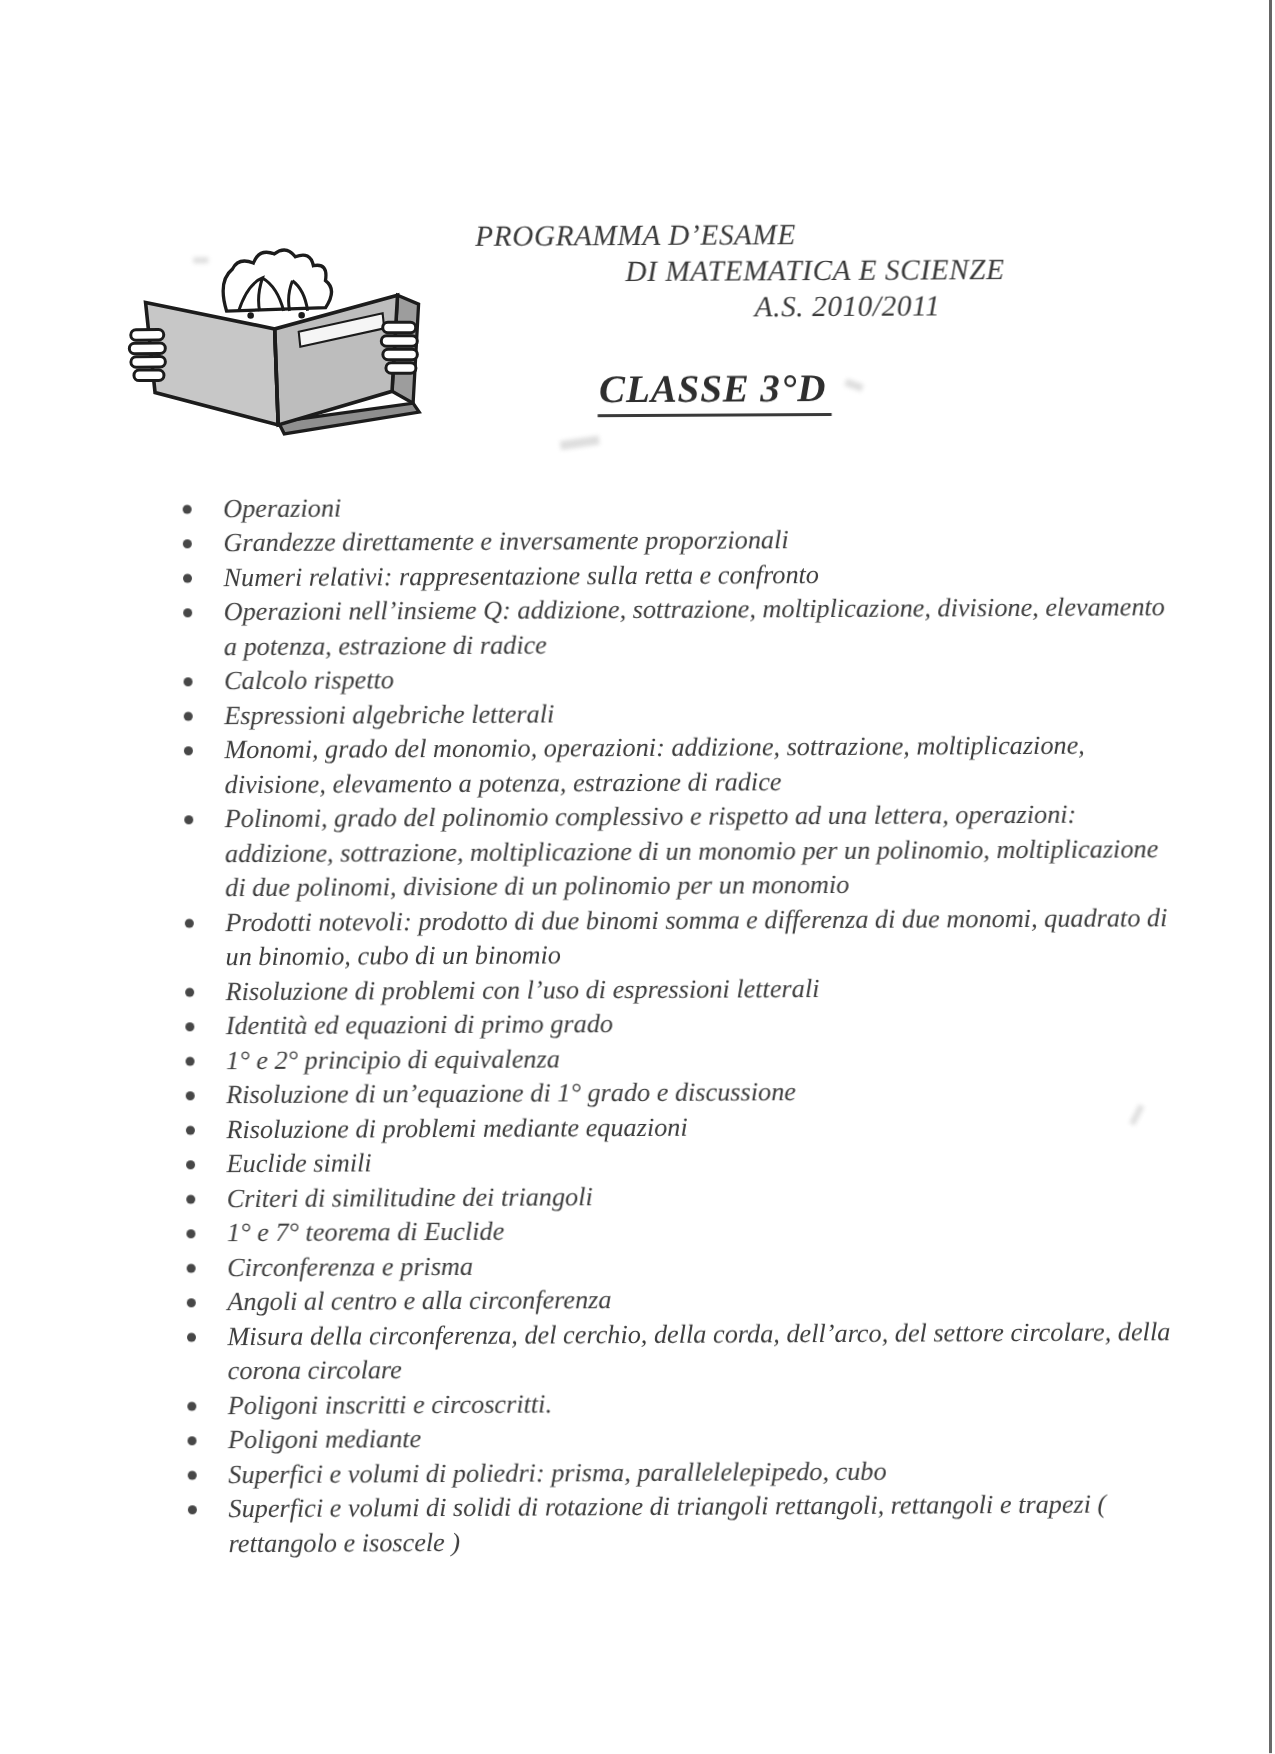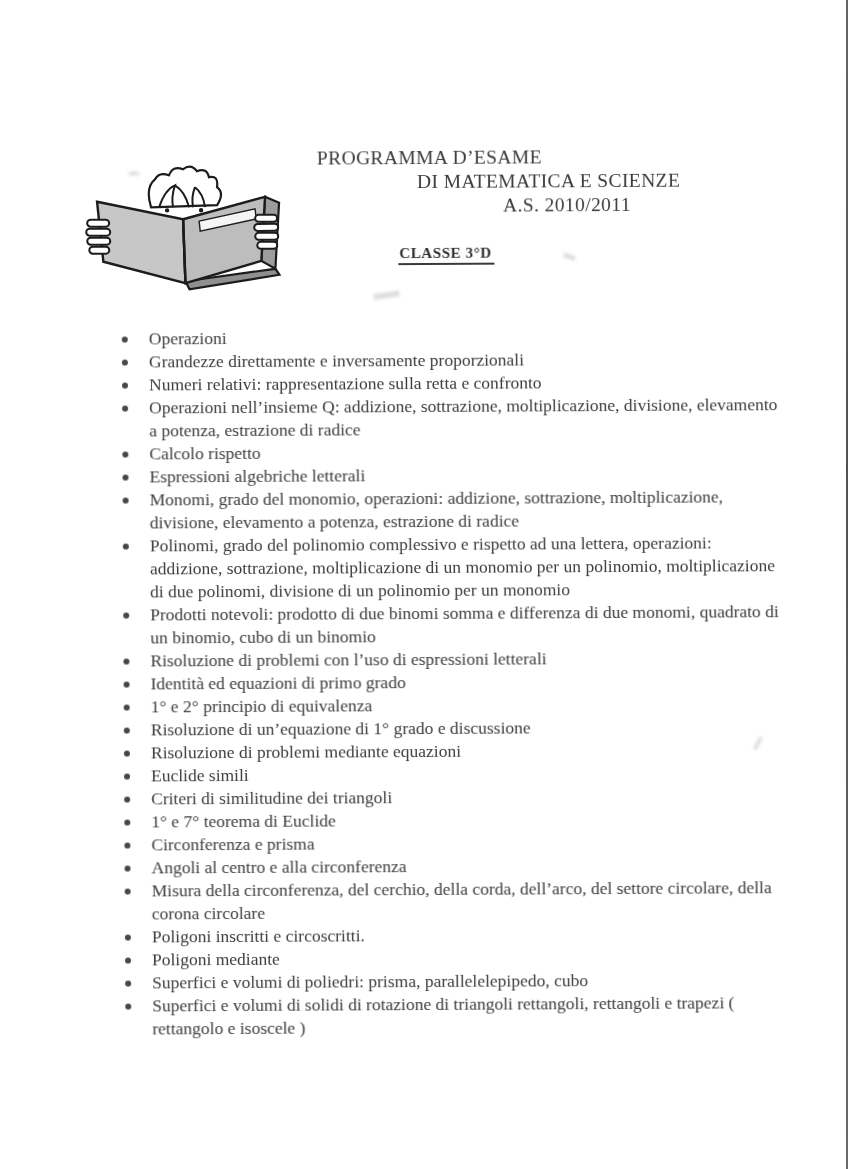--- a/index.html
+++ b/index.html
@@ -3,38 +3,39 @@
 <meta charset="utf-8">
 <style>
   html,body{margin:0;padding:0;background:#ffffff;}
   .page{
     position:relative;
     width:850px;height:1169px;
     background:#ffffff;
     overflow:hidden;
     font-family:"Liberation Serif", serif;
     color:#3f3f3f;
+    font-style:italic;
   }
   .scan-edge-right{
     position:absolute;top:0;right:2px;width:2px;height:100%;
     background:linear-gradient(to bottom,#4a4a4a,#333 40%,#4f4f4f);
     opacity:.85;
   }
   .content{ position:absolute; inset:0; transform:rotate(-0.3deg); transform-origin:50% 0; }
   .header{
     position:absolute; top:146px; left:316px;
     font-size:19.5px; line-height:24px; color:#3a3a3a;
     letter-spacing:.4px; white-space:nowrap;
     filter:blur(.2px);
   }
   .header .l2{ padding-left:100px; }
   .header .l3{ padding-left:186px; }
   .class-heading{
     position:absolute; top:245px; left:397px;
-    font-size:15px; font-weight:bold; color:#2e2e2e;
+    font-size:26px; font-weight:bold; color:#2e2e2e;
     letter-spacing:.6px; white-space:nowrap;
     border-bottom:2.5px solid #3a3a3a; padding:0 3px 1px 1px;
     filter:blur(.15px);
   }
   .clipart{ position:absolute; top:162px; left:78px; width:214px; height:136px; }
   .topics{
     position:absolute; top:326px; left:116px; width:660px;
     margin:0; padding:0; list-style:none;
     font-size:17.5px; line-height:23px; color:#3c3c3c;
     filter:blur(.2px);

